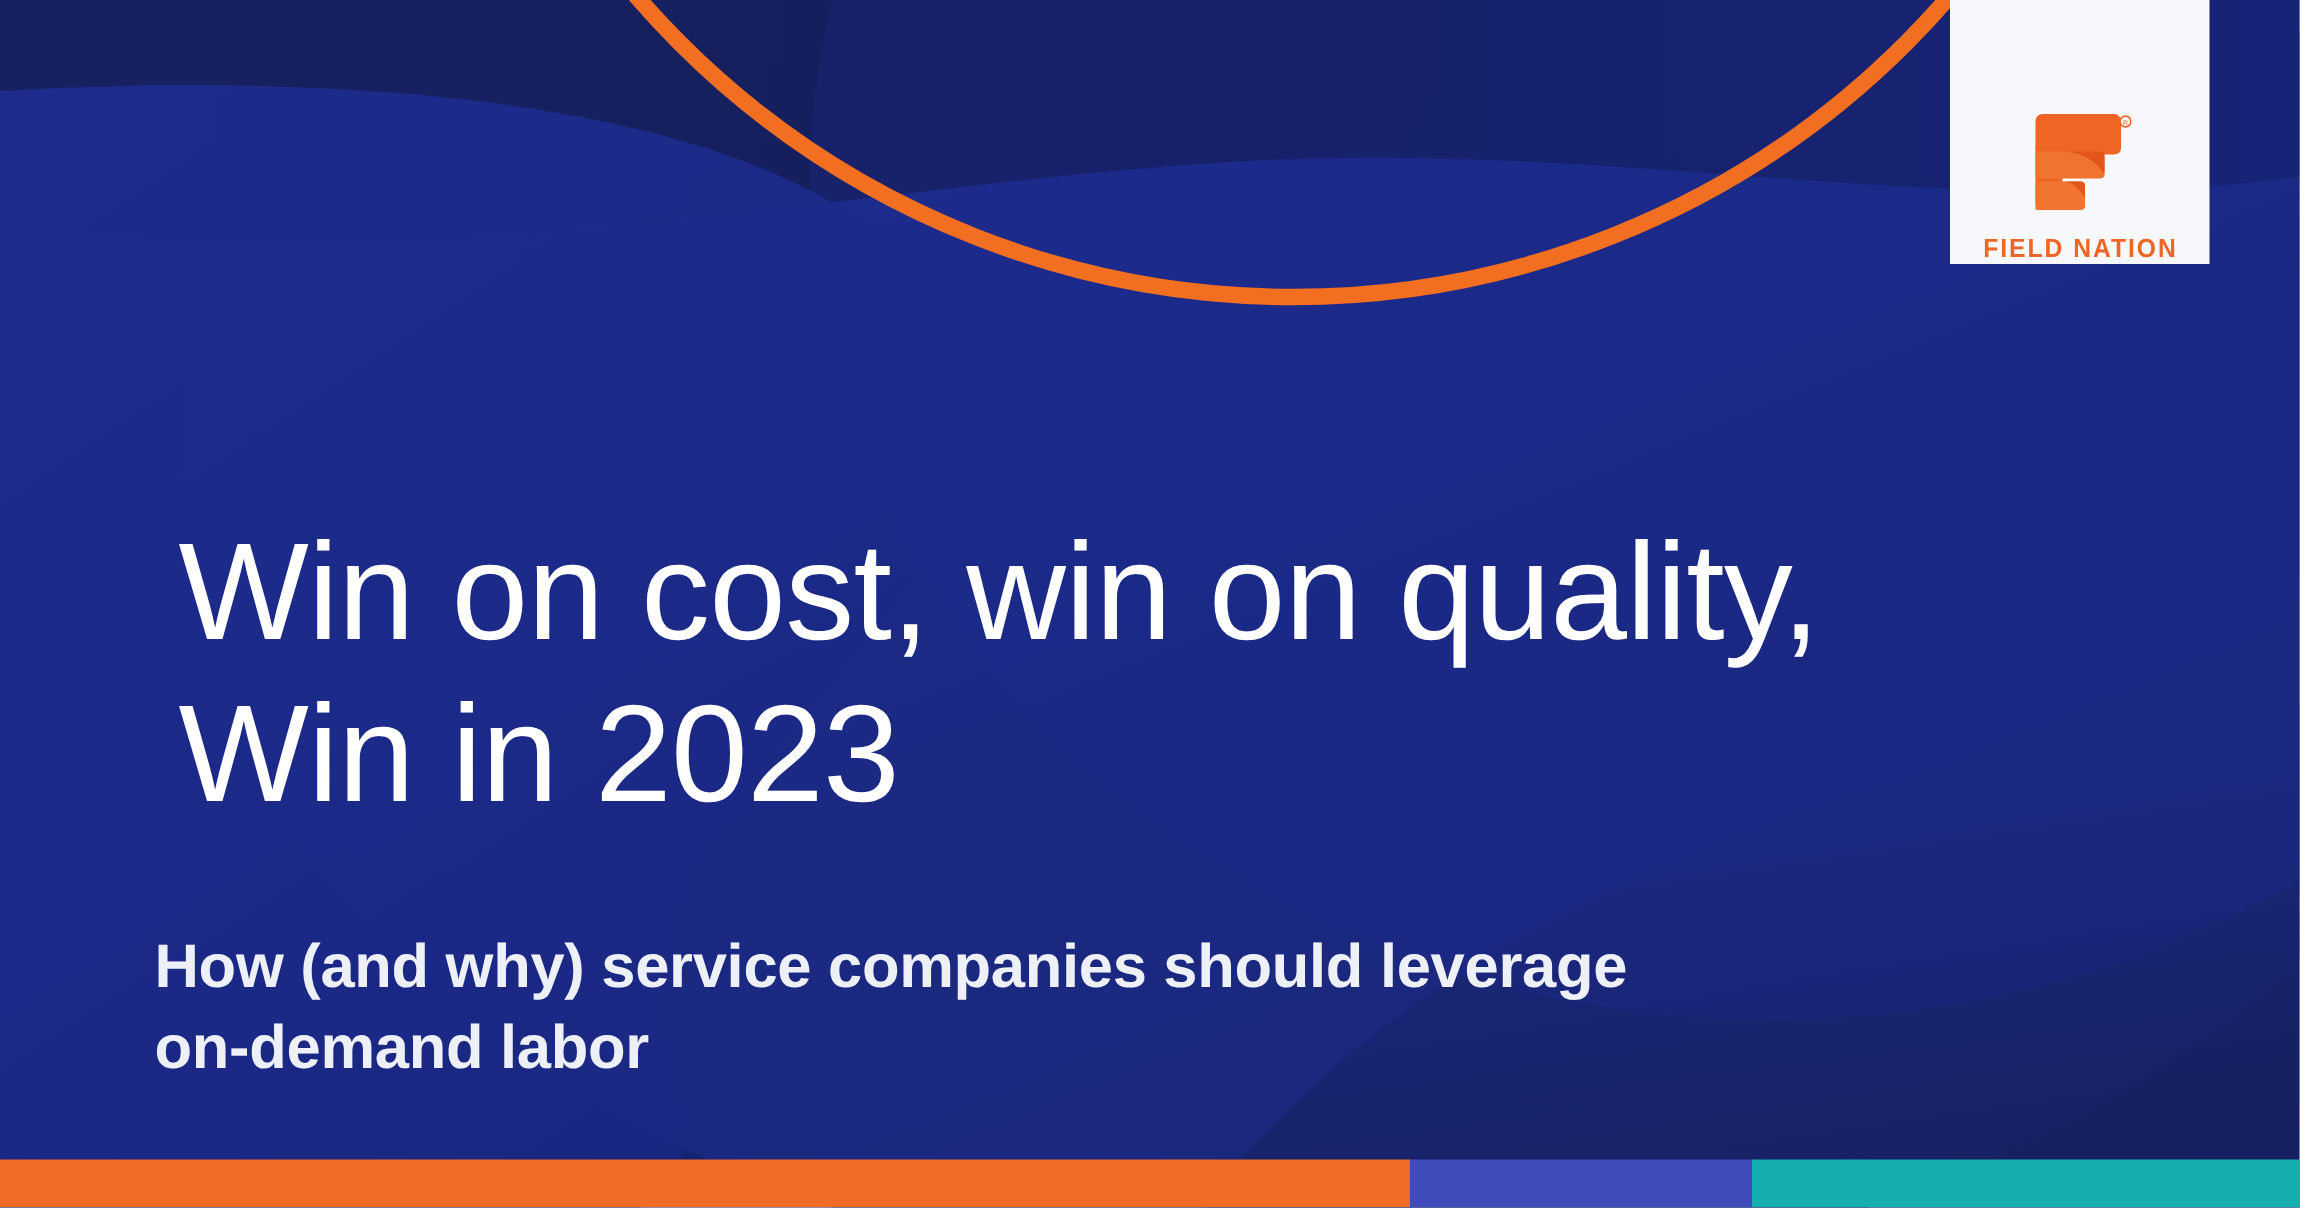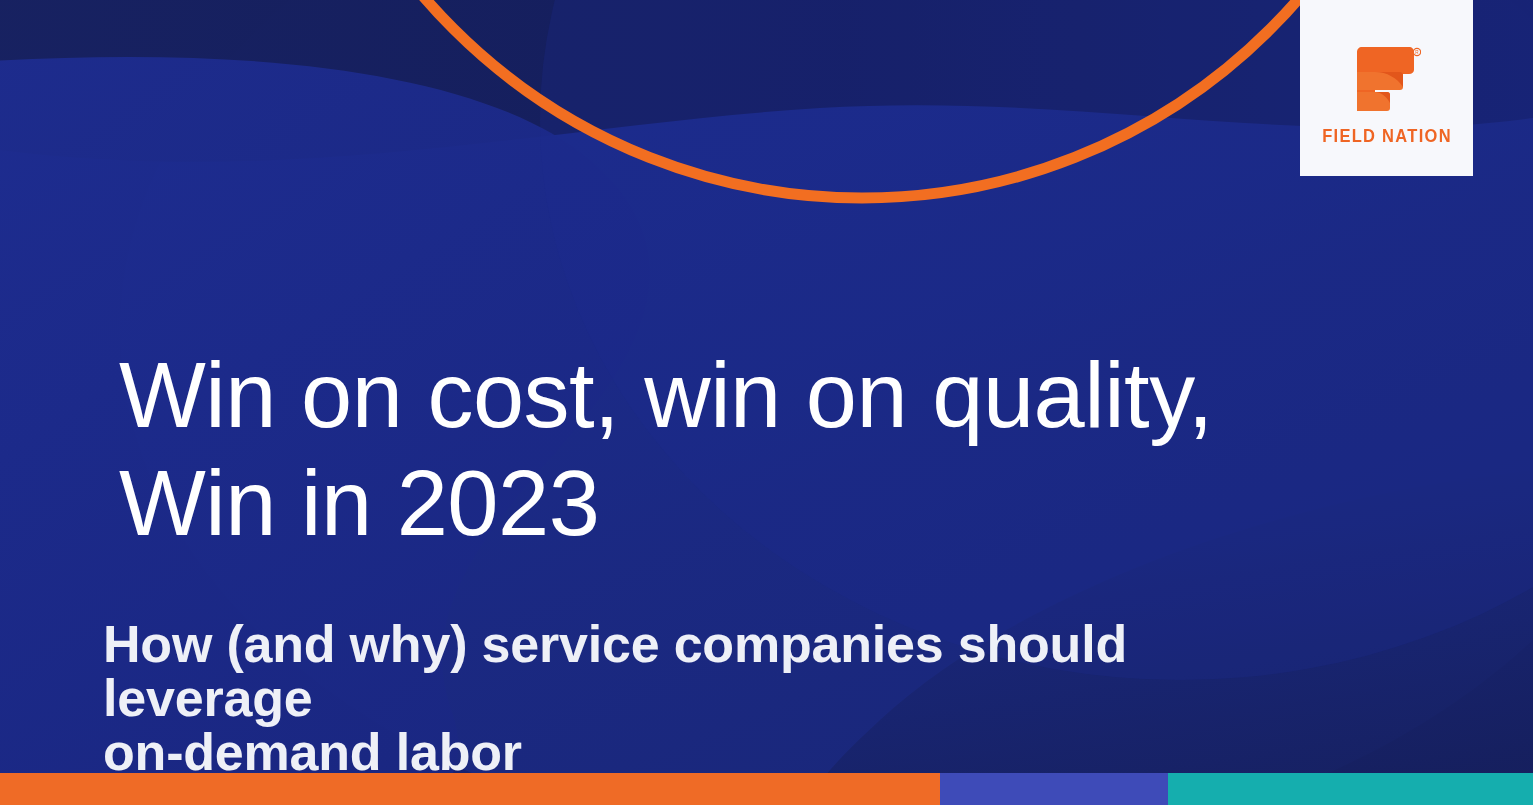--- a/index.html
+++ b/index.html
@@ -38,39 +38,39 @@
     line-height: 108px;
     letter-spacing: -0.5px;
     color: #ffffff;
     white-space: pre-line;
   }
   .subhead {
     margin: 0;
     padding-top: 44px;
     font-family: "Liberation Sans", sans-serif;
     font-weight: bold;
-    font-size: 52px;
+    font-size: 41px;
     line-height: 54px;
     letter-spacing: -0.2px;
     color: #eef0f7;
     white-space: pre-line;
   }
 
   
   .logo-card {
     position: absolute;
     left: 1300px;
     top: 0px;
     width: 173px;
     height: 176px;
     background: #f7f8fc;
     display: flex;
     flex-direction: column;
     align-items: center;
-    justify-content: flex-start;
+    justify-content: flex-end;
   }
   .logo-mark {
     margin-top: 46px;
     width: 68px;
     height: 66px;
     position: relative;
   }
   .logo-mark svg { display: block; }
   .logo-word {
     margin-top: 14px;

